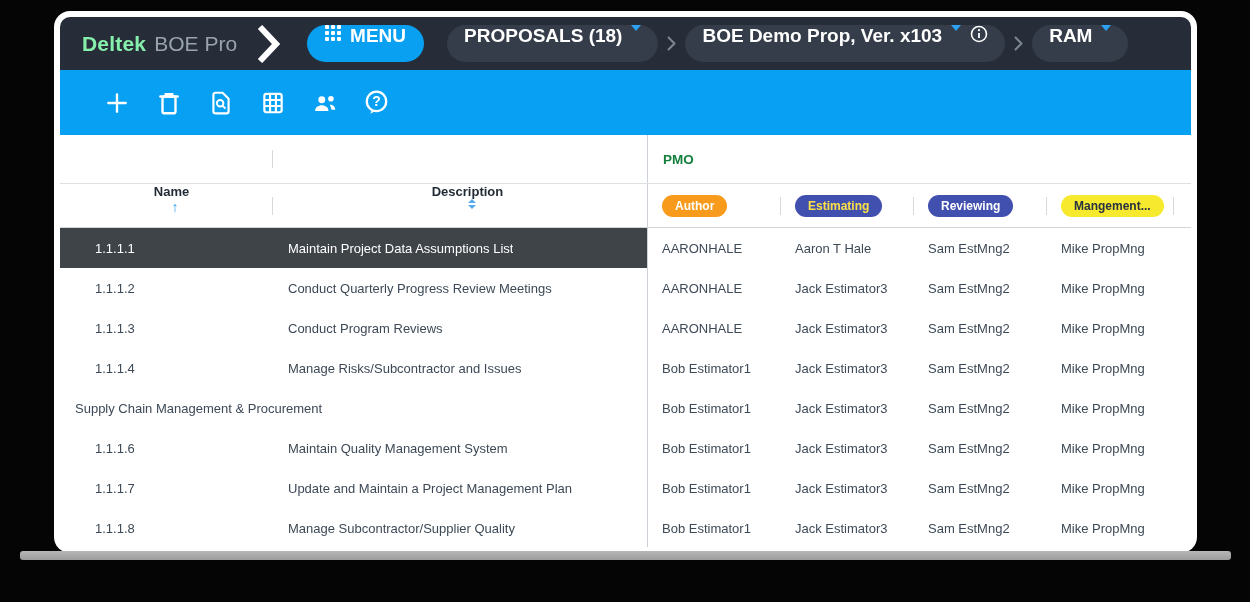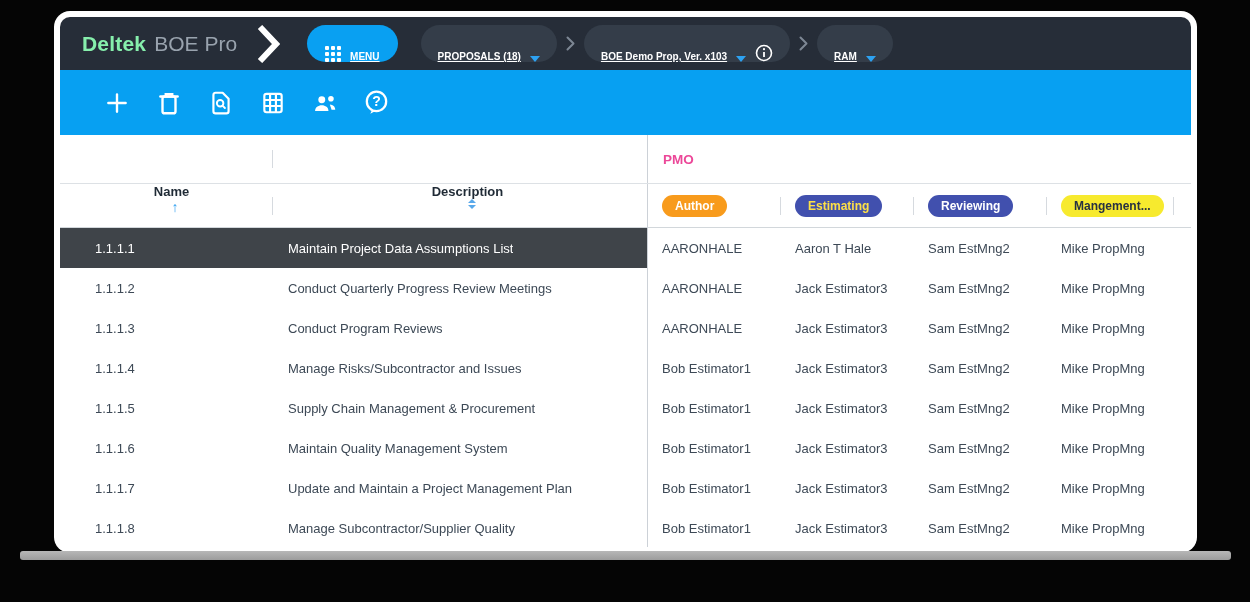--- a/index.html
+++ b/index.html
@@ -25,22 +25,22 @@
   .app-header {
     flex:0 0 53px; background:#262d38; display:flex; align-items:center;
     padding:0 22px;
   }
   .logo { display:flex; align-items:center; }
   .logo-primary { color:#86efac; font-weight:bold; font-size:21px; letter-spacing:.2px; }
   .logo-secondary { color:#99a3ae; font-size:21px; margin-left:8px; }
   .logo-chevron { margin-left:20px; display:flex; align-items:center; }
 
   .pill {
-    height:37px; border-radius:19px; display:flex; align-items:flex-end;
-    color:#ffffff; font-weight:bold; font-size:10px; cursor:pointer;text-decoration:underline;
+    height:37px; border-radius:19px; display:flex; align-items:flex-start;
+    color:#ffffff; font-weight:bold; font-size:19px; cursor:pointer;
   }
   .menu-pill { background:#09a0f2; margin-left:27px; padding:0 18px; gap:9px; }
   .crumb { background:#343d49; padding:0 17px; gap:9px; }
   .crumb-sep { margin:0 9px; display:flex; align-items:center; }
   .caret {
     width:0; height:0; border-left:5px solid transparent;
     border-right:5px solid transparent; border-top:6px solid #2da2f2;
   }
   .menu-grid { display:flex; align-items:center; }
 
@@ -65,21 +65,21 @@
                display:flex; align-items:center; }
   .role-cell.last { width:127px; flex:0 0 127px; }
   .tickafter::after {
     content:""; position:absolute; right:0; top:50%; transform:translateY(-50%);
     width:1px; height:18px; background:#d6dadf;
   }
 
   .group-row { flex:0 0 49px; display:flex; border-bottom:1px solid #dde1e5; }
   .group-row .w-name { }
   .group-label { display:flex; align-items:center; padding-left:15px;
-                 font-weight:bold; color:#ec4899; font-size:13.5px; }
+                 font-weight:bold; color:#15803d; font-size:13.5px; }
 
   .header-row { flex:0 0 44px; display:flex; border-bottom:1px solid #d2d7db; }
   .header-row .cell { display:flex; align-items:center; font-weight:bold;
                       color:#1f2a35; font-size:13px; cursor:pointer;flex-direction:column; }
   .header-row .w-name { padding-left:10px; display:flex; align-items:center; }
   .sort-up { color:#2f9ff0; font-size:14px; margin-left:7px; font-weight:bold; }
   .sort-both { display:inline-flex; flex-direction:column; gap:2px; margin-left:8px; }
   .sort-both i { display:block; width:0; height:0;
     border-left:4px solid transparent; border-right:4px solid transparent; }
   .sort-both .up { border-bottom:4px solid #58a8ea; }
@@ -350,23 +350,20 @@
                 <div class="role-cell">
                   <span class="cellv">Sam EstMng2</span>
                 </div>
                 <div class="role-cell last">
                   <span class="cellv">Mike PropMng</span>
                 </div>
               </div>
             </div>
             <div class="row">
               <div class="t-left">
-                <div class="w-name">
-                  <span class="cellv">1.1.1.5</span>
-                </div>
                 <div class="w-desc">
                   <span class="cellv">Supply Chain Management &amp; Procurement</span>
                 </div>
               </div>
               <div class="t-right">
                 <div class="role-cell">
                   <span class="cellv">Bob Estimator1</span>
                 </div>
                 <div class="role-cell">
                   <span class="cellv">Jack Estimator3</span>

